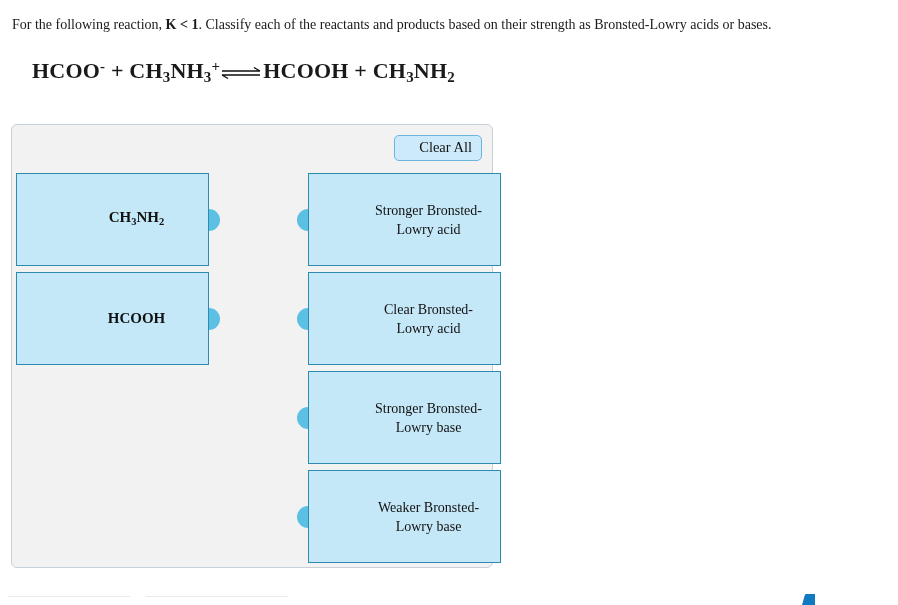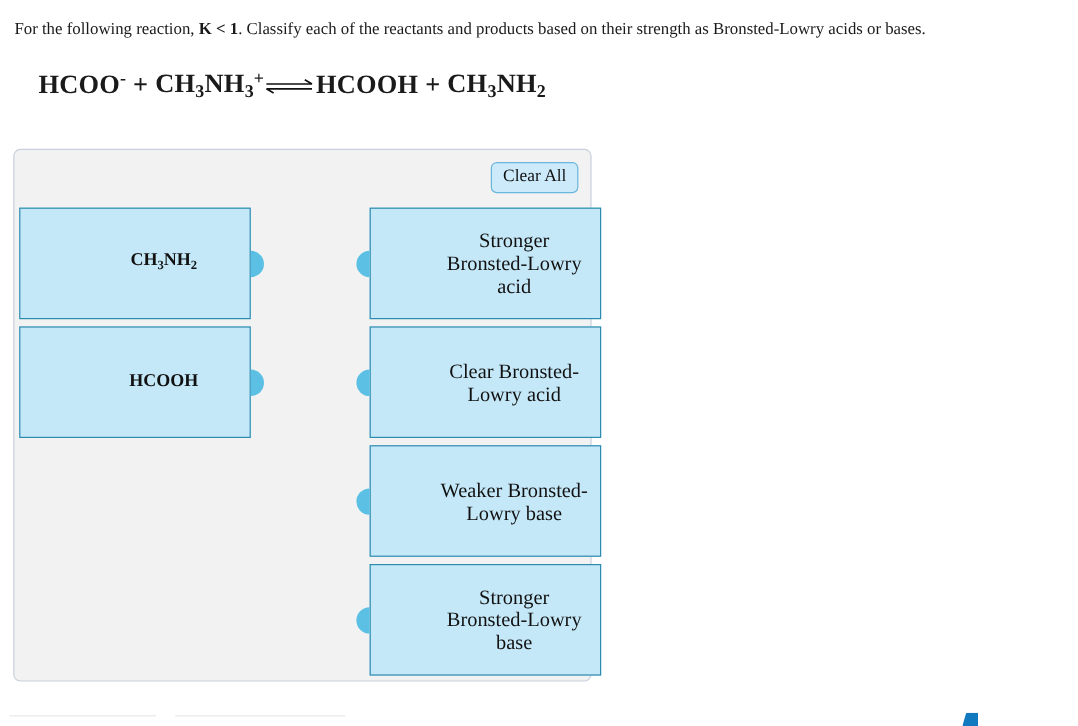--- a/index.html
+++ b/index.html
@@ -75,21 +75,21 @@
   }
 
   .panel-toolbar {
     position: absolute;
     right: 10px;
     top: 10px;
     height: 27px;
   }
   .clear-all-btn {
     display: inline-block;
-    padding: 3px 9px 4px 9px;
+    padding: 3px 9px 4px 24px;
     font-family: "Liberation Serif", "DejaVu Serif", serif;
     font-size: 14.5px;
     line-height: 17px;
     color: #111111;
     background: #cdeafb;
     border: 1px solid #6ab6dd;
     border-radius: 5px;
     cursor: pointer;
     white-space: nowrap;
   }
@@ -115,21 +115,21 @@
     align-items: center;
     justify-content: center;
     text-align: center;
     cursor: pointer;
     padding-left: 48px;
   }
   .tile:last-child { margin-bottom: 0; }
 
   .tile-label {
     padding: 0 10px;
-    font-size: 17px;
+    font-size: 14px;
     line-height: 19px;
     color: #111111;
   }
   .tile-left .tile-label {
     font-weight: bold;
     font-size: 15px;
   }
   .tile-left .tile-label sub {
     font-size: .7em;
     vertical-align: -0.28em;
@@ -222,25 +222,25 @@
       <div class="tile tile-right">
         <span class="nub nub-left"></span>
         <span class="tile-label">Stronger Bronsted-Lowry acid</span>
       </div>
       <div class="tile tile-right">
         <span class="nub nub-left"></span>
         <span class="tile-label">Clear Bronsted-Lowry acid</span>
       </div>
       <div class="tile tile-right">
         <span class="nub nub-left"></span>
+        <span class="tile-label">Stronger Bronsted-Lowry base</span>
+      </div>
+      <div class="tile tile-right">
+        <span class="nub nub-left"></span>
         <span class="tile-label">Weaker Bronsted-Lowry base</span>
-      </div>
-      <div class="tile tile-right">
-        <span class="nub nub-left"></span>
-        <span class="tile-label">Stronger Bronsted-Lowry base</span>
       </div>
     </div>
 
 </div>
 
 <div class="bottom-rule bottom-rule-a"></div>
 <div class="bottom-rule bottom-rule-b"></div>
 <div class="bottom-glyph">
     <i></i>
   </div>

